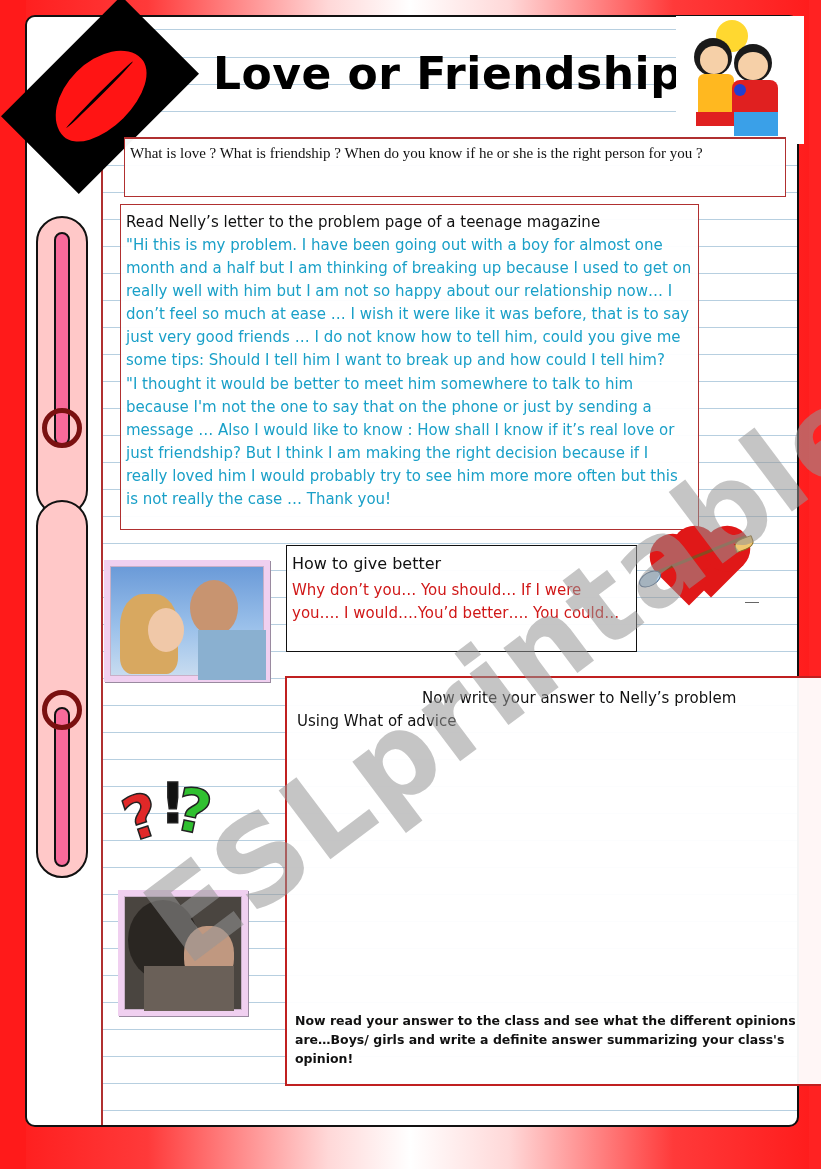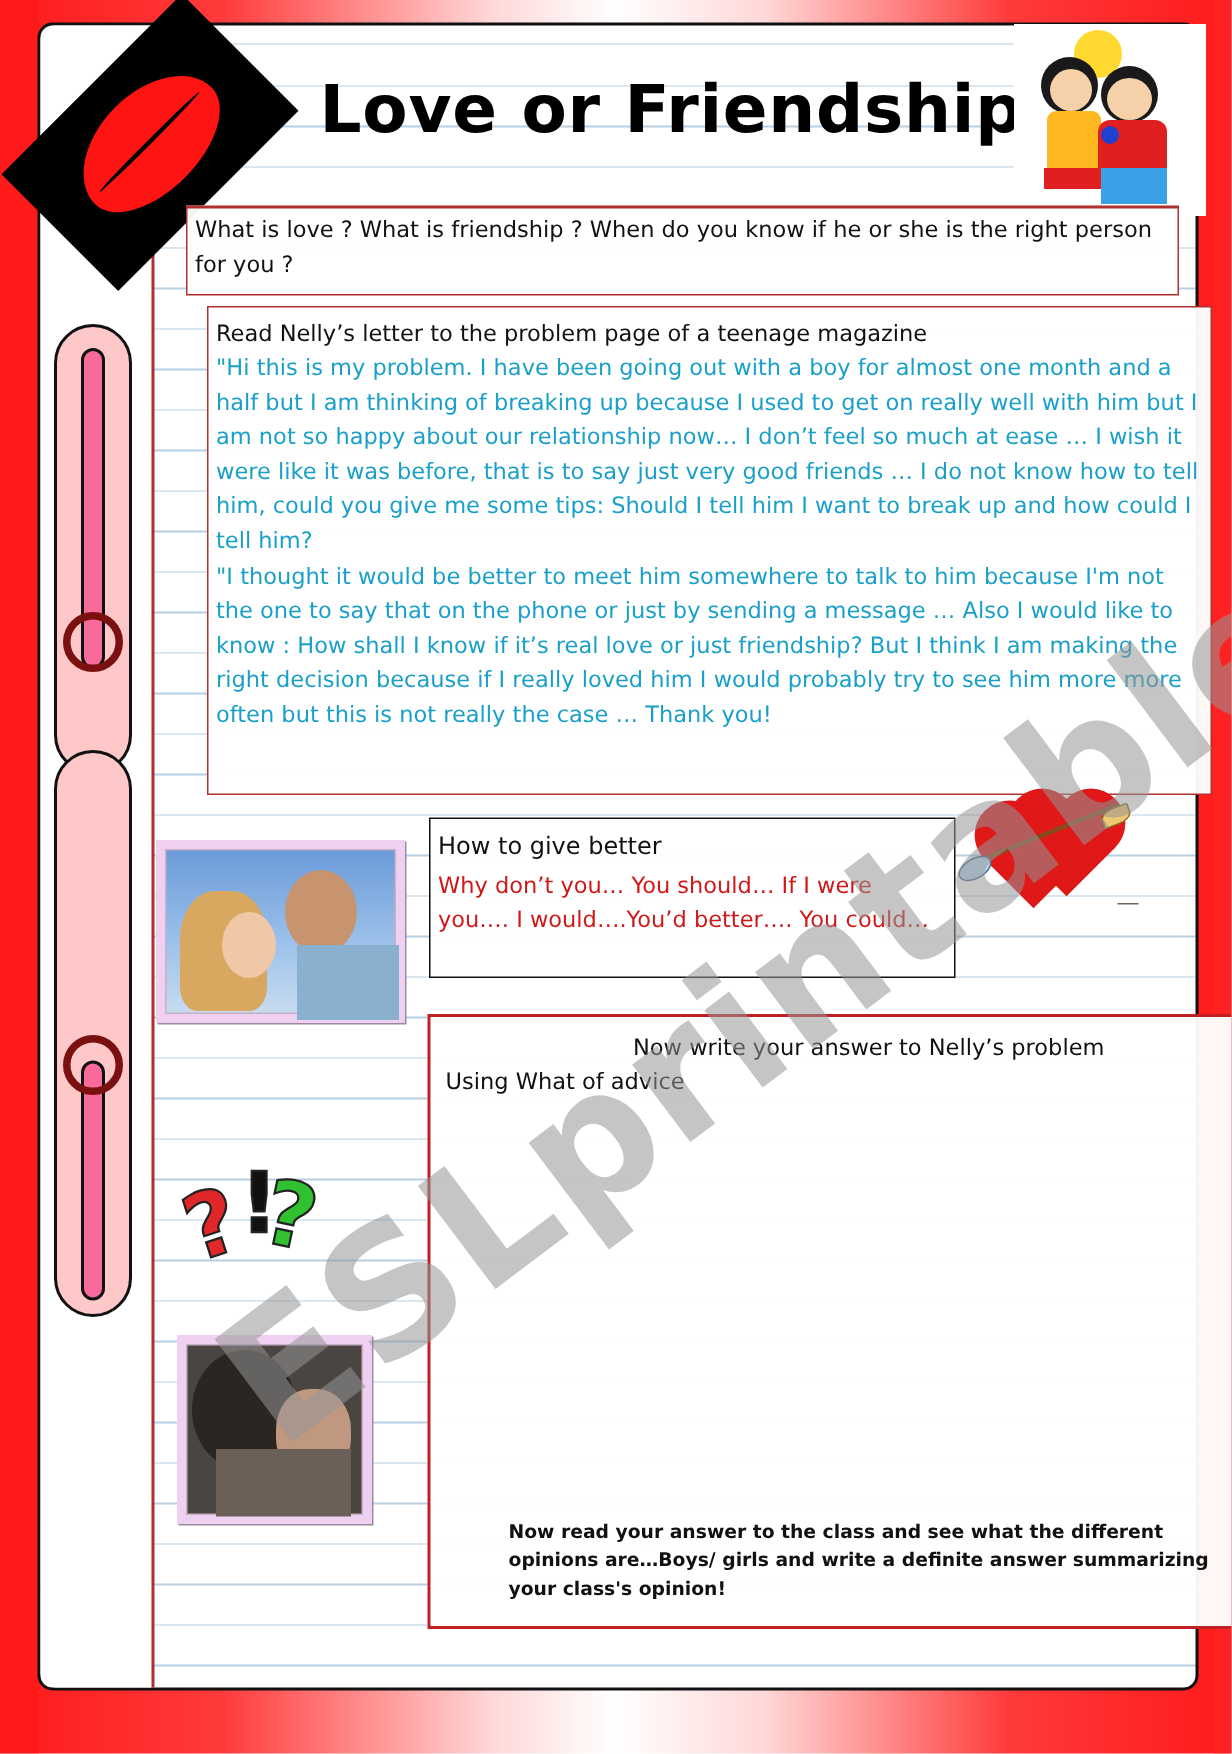--- a/index.html
+++ b/index.html
@@ -48,36 +48,36 @@
   .kids .girl-dress { position:absolute; left:22px; top:58px; width:36px; height:44px; background:#ffb820; border-radius:6px 6px 2px 2px; }
   .kids .girl-skirt { position:absolute; left:20px; top:96px; width:40px; height:14px; background:#e02020; }
   .kids .boy-head { position:absolute; left:58px; top:28px; width:38px; height:38px; background:#1a1a1a; border-radius:50%; }
   .kids .boy-face { position:absolute; left:62px; top:36px; width:30px; height:28px; background:#f6d0a8; border-radius:50%; }
   .kids .boy-shirt { position:absolute; left:56px; top:64px; width:46px; height:34px; background:#e02020; border-radius:8px 8px 0 0; }
   .kids .boy-pants { position:absolute; left:58px; top:96px; width:44px; height:24px; background:#3aa0e8; }
   .kids .flower { position:absolute; left:58px; top:68px; width:12px; height:12px; background:#2040d0; border-radius:50%; }
 
   .box { position:absolute; box-sizing:border-box; background:rgba(255,255,255,0.96); }
   .q-box { left:124px; top:137px; width:662px; height:60px; border:1px solid #b03030; border-top:2px solid #b03030; }
-  .q-text { position:absolute; left:5px; top:3px; right:6px; font-size:15px; line-height:23px; color:#111; }
-
-  .letter-box { left:138px; top:204px; width:670px; height:326px; border:1px solid #b03030; }
+  .q-text { position:absolute; left:5px; top:3px; right:6px; font-size:15px; line-height:23px; color:#111;font-family:Liberation Serif, serif; }
+
+  .letter-box { left:120px; top:204px; width:579px; height:326px; border:1px solid #b03030; }
   .letter-head { position:absolute; left:5px; top:6px; font-size:15px; line-height:23px; color:#111; }
   .letter-body { position:absolute; left:5px; top:29px; right:6px; font-size:15px; line-height:23.1px; color:#1aa0c8; }
   .letter-body p { margin:0; }
 
   .advice-box { left:286px; top:545px; width:351px; height:107px; border:1px solid #111; }
   .advice-title { position:absolute; left:5px; top:8px; font-size:16px; color:#111; }
   .advice-phrases { position:absolute; left:5px; top:33px; right:8px; font-size:15px; line-height:23px; color:#d01818; }
 
   .write-box { left:285px; top:676px; width:548px; height:410px; border:2px solid #c02020; }
   .write-title { position:absolute; left:135px; top:11px; font-size:15px; color:#111; }
   .write-sub { position:absolute; left:10px; top:34px; font-size:15px; color:#111; }
   .write-area { position:absolute; left:6px; top:64px; right:6px; height:260px; border:none; background:transparent; resize:none; }
-  .write-foot { position:absolute; left:8px; top:333px; right:12px; font-size:12.5px; line-height:19px; color:#111; font-weight:bold;margin-left:44px; }
+  .write-foot { position:absolute; left:8px; top:333px; right:12px; font-size:12.5px; line-height:19px; color:#111; font-weight:bold; }
 
   .photo { position:absolute; box-sizing:border-box; border:6px solid #f0d0f0; box-shadow:1px 1px 0 #9a8aa0, inset 0 0 0 1px #c8b0c8; }
   .photo1 { left:104px; top:560px; width:166px; height:122px; background: linear-gradient(180deg, #6a9ad8 0%, #9ac0ea 55%, #c8dcf0 100%); }
   .photo1 .f1 { position:absolute; left:10px; top:28px; width:58px; height:80px; background:#d8a860; border-radius:40% 40% 20% 20%; }
   .photo1 .f1face { position:absolute; left:38px; top:42px; width:36px; height:44px; background:#f0c8a8; border-radius:50%; }
   .photo1 .m1 { position:absolute; left:80px; top:14px; width:48px; height:56px; background:#c89470; border-radius:50%; }
   .photo1 .m1body { position:absolute; left:88px; top:64px; width:68px; height:50px; background:#8ab0d0; }
 
   .photo2 { left:118px; top:890px; width:130px; height:126px; background:#4a4540; }
   .photo2 .a { position:absolute; left:4px; top:4px; width:70px; height:80px; background:#2a2622; border-radius:50%; }

